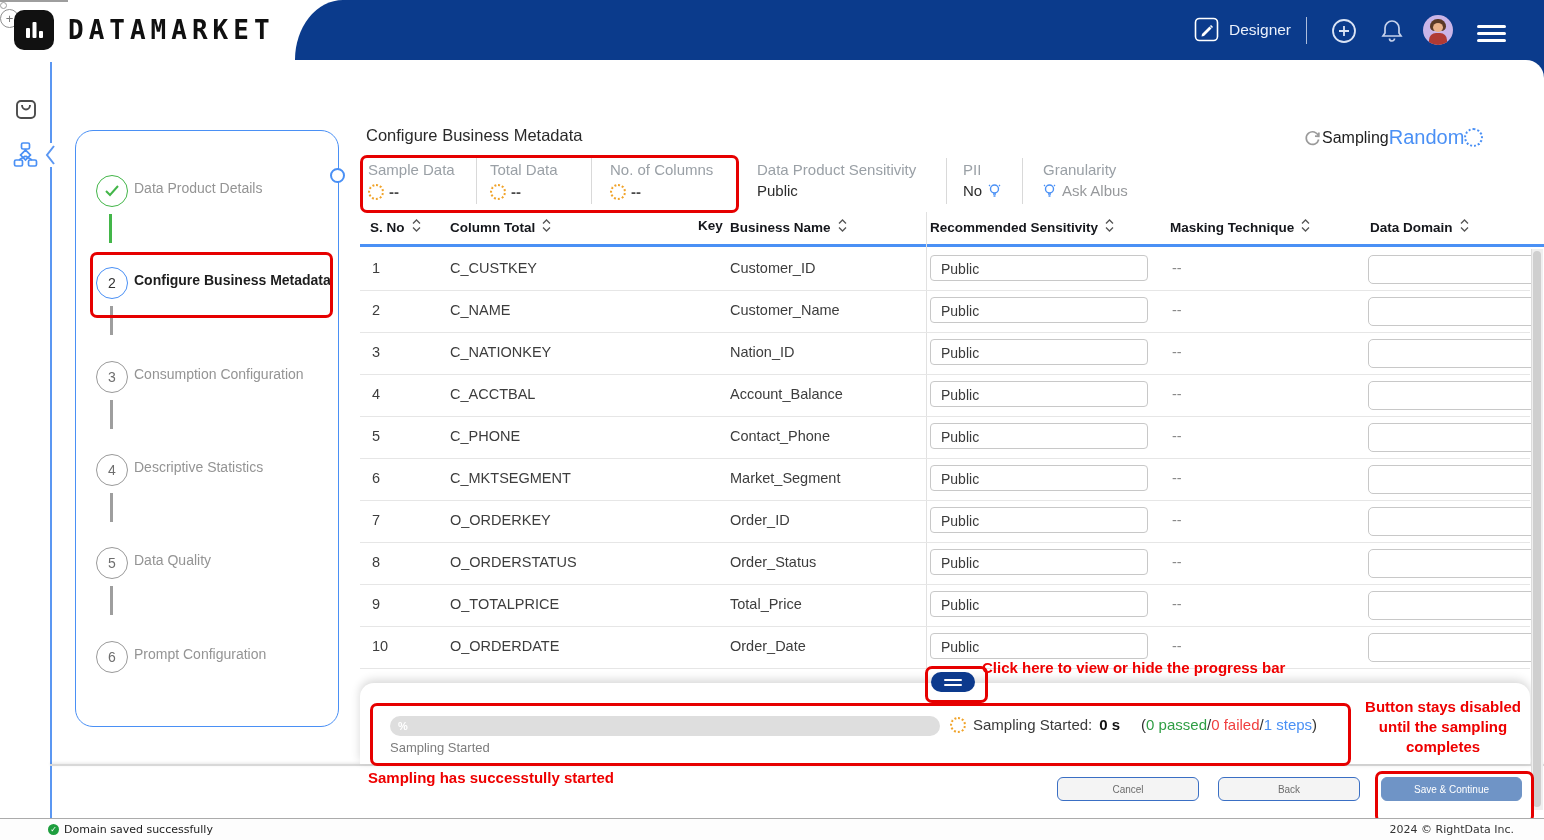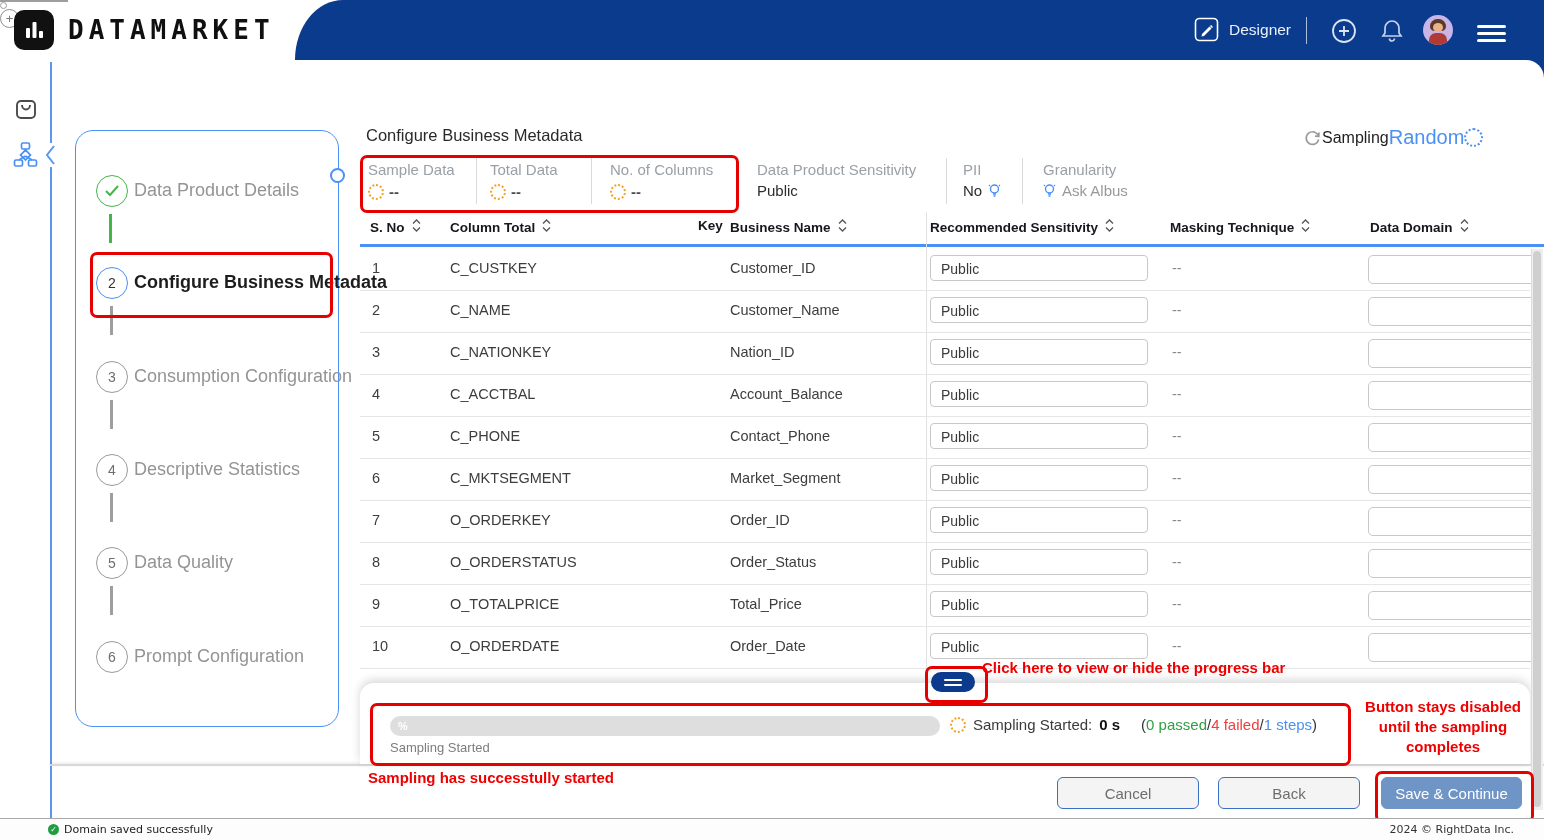--- a/index.html
+++ b/index.html
@@ -33,21 +33,21 @@
   .breadcrumb .sep{color:#6a6a6a;margin:0 7px;}
   
   .stepper-panel{position:absolute;left:75px;top:130px;width:262px;height:595px;
                  border:1.5px solid #4a90f5;border-radius:18px;background:#fff;}
   .stp-knob{position:absolute;left:330px;top:168px;width:11px;height:11px;border:2px solid #4a90f5;border-radius:50%;background:#fff;}
   .st-circle{position:absolute;left:96px;width:30px;height:30px;border-radius:50%;background:#fff;
              display:flex;align-items:center;justify-content:center;font-size:14px;}
   .st-circle.pending{border:1.8px solid #9a9a9a;color:#6e6e6e;}
   .st-circle.active{border:1.8px solid #4a90f5;color:#333;}
   .st-circle.done{border:1.8px solid #43b649;}
-  .st-label{position:absolute;left:134px;font-size:18px;white-space:nowrap;}
+  .st-label{position:absolute;left:134px;font-size:14px;white-space:nowrap;}
   .st-label.pending,.st-label.done{color:#949494;}
   .st-label.active{color:#1d1d1d;font-weight:bold;}
   .connector{position:absolute;}
   
   .red-box{position:absolute;border:3px solid #e60000;border-radius:7px;z-index:40;pointer-events:none;}
   .red-text{position:absolute;color:#ee0000;font-weight:bold;font-size:15px;z-index:41;}
   
   .page-title{position:absolute;left:366px;top:126px;font-size:16.5px;color:#2a2a2a;}
   .sampling-wrap{position:absolute;left:1303px;top:126px;display:flex;align-items:center;}
   .sampling-label{font-size:16px;color:#1e1e1e;}
@@ -78,21 +78,21 @@
   .prog-toggle i{display:block;width:18px;height:2px;background:#fff;border-radius:1px;}
   .pbar{position:absolute;left:390px;top:716px;width:550px;height:20px;background:#dedede;border-radius:10px;z-index:21;
         color:#fff;font-weight:bold;font-size:11px;line-height:20px;padding-left:8px;box-sizing:border-box;}
   .pbar-caption{position:absolute;left:390px;top:740px;font-size:13px;color:#7d7d7d;z-index:21;}
   .prog-status{position:absolute;left:950px;top:716px;display:flex;align-items:center;gap:7px;z-index:21;font-size:15px;color:#3a3a3a;}
   .prog-status b{color:#111;}
   .counts{font-size:15px;}
   .c-green{color:#2f9e44;} .c-red{color:#f03e3e;} .c-blue{color:#4a90f5;} .c-dark{color:#333;}
   
   .footer-line{position:absolute;left:50px;top:764px;width:1494px;height:2px;background:#d8d8d8;box-shadow:0 -1px 3px rgba(0,0,0,.12);}
-  .btn{position:absolute;top:777px;width:142px;height:32px;border-radius:6px;font-size:15px;
+  .btn{position:absolute;top:777px;width:142px;height:24px;border-radius:6px;font-size:10px;
        display:flex;align-items:center;justify-content:center;box-sizing:border-box;text-align:center;}
   .btn.ghost{border:1.5px solid #3a6fc4;background:#f4f4f4;color:#6d6d6d;}
   .btn.primary{background:#6f94c6;color:#fff;border:1.5px solid #6f94c6;}
   
   .statusbar{position:absolute;left:0;top:818px;width:1544px;height:22px;background:#fdfdfd;border-top:1px solid #ababab;
              font-family:"DejaVu Sans",sans-serif;font-size:11px;color:#1c1c1c;z-index:45;}
   .status-left{position:absolute;left:48px;top:4px;display:flex;align-items:center;gap:5px;}
   .status-check{width:11px;height:11px;border-radius:50%;background:#1e9e3e;color:#fff;font-size:8px;line-height:11px;text-align:center;}
   .status-right{position:absolute;right:30px;top:4px;color:#333;}
 </style>
@@ -406,21 +406,21 @@
   <div class="red-text" style="left:982px;top:659px;">Click here to view or hide the progress bar</div>
 
   <div class="red-box" style="left:370px;top:703px;width:975px;height:57px;"></div>
   <div class="pbar">%</div>
   <div class="pbar-caption">Sampling Started</div>
   <div class="prog-status">
     <span class="spin orange"></span>
     <span>Sampling Started:</span>
     <b>0 s</b>
     <span class="counts" style="margin-left:14px;">
-      <span class="c-dark">(</span><span class="c-green">0 passed</span><span class="c-dark">/</span><span class="c-red">4 failed</span><span class="c-dark">/</span><span class="c-blue">1 steps</span><span class="c-dark">)</span>
+      <span class="c-dark">(</span><span class="c-green">0 passed</span><span class="c-dark">/</span><span class="c-red">0 failed</span><span class="c-dark">/</span><span class="c-blue">1 steps</span><span class="c-dark">)</span>
     </span>
   </div>
   <div class="red-text" style="left:1352px;top:697px;width:182px;text-align:center;line-height:20px;">Button stays disabled until the sampling completes</div>
 
   <div class="footer-line"></div>
   <div class="red-text" style="left:368px;top:769px;">Sampling has successtully started</div>
   <div class="btn ghost" style="left:1057px;">Cancel</div>
   <div class="btn ghost" style="left:1218px;">Back</div>
   <div class="btn primary" style="left:1381px;width:141px;">Save &amp; Continue</div>
   <div class="red-box" style="left:1375px;top:771px;width:153px;height:46px;"></div>

